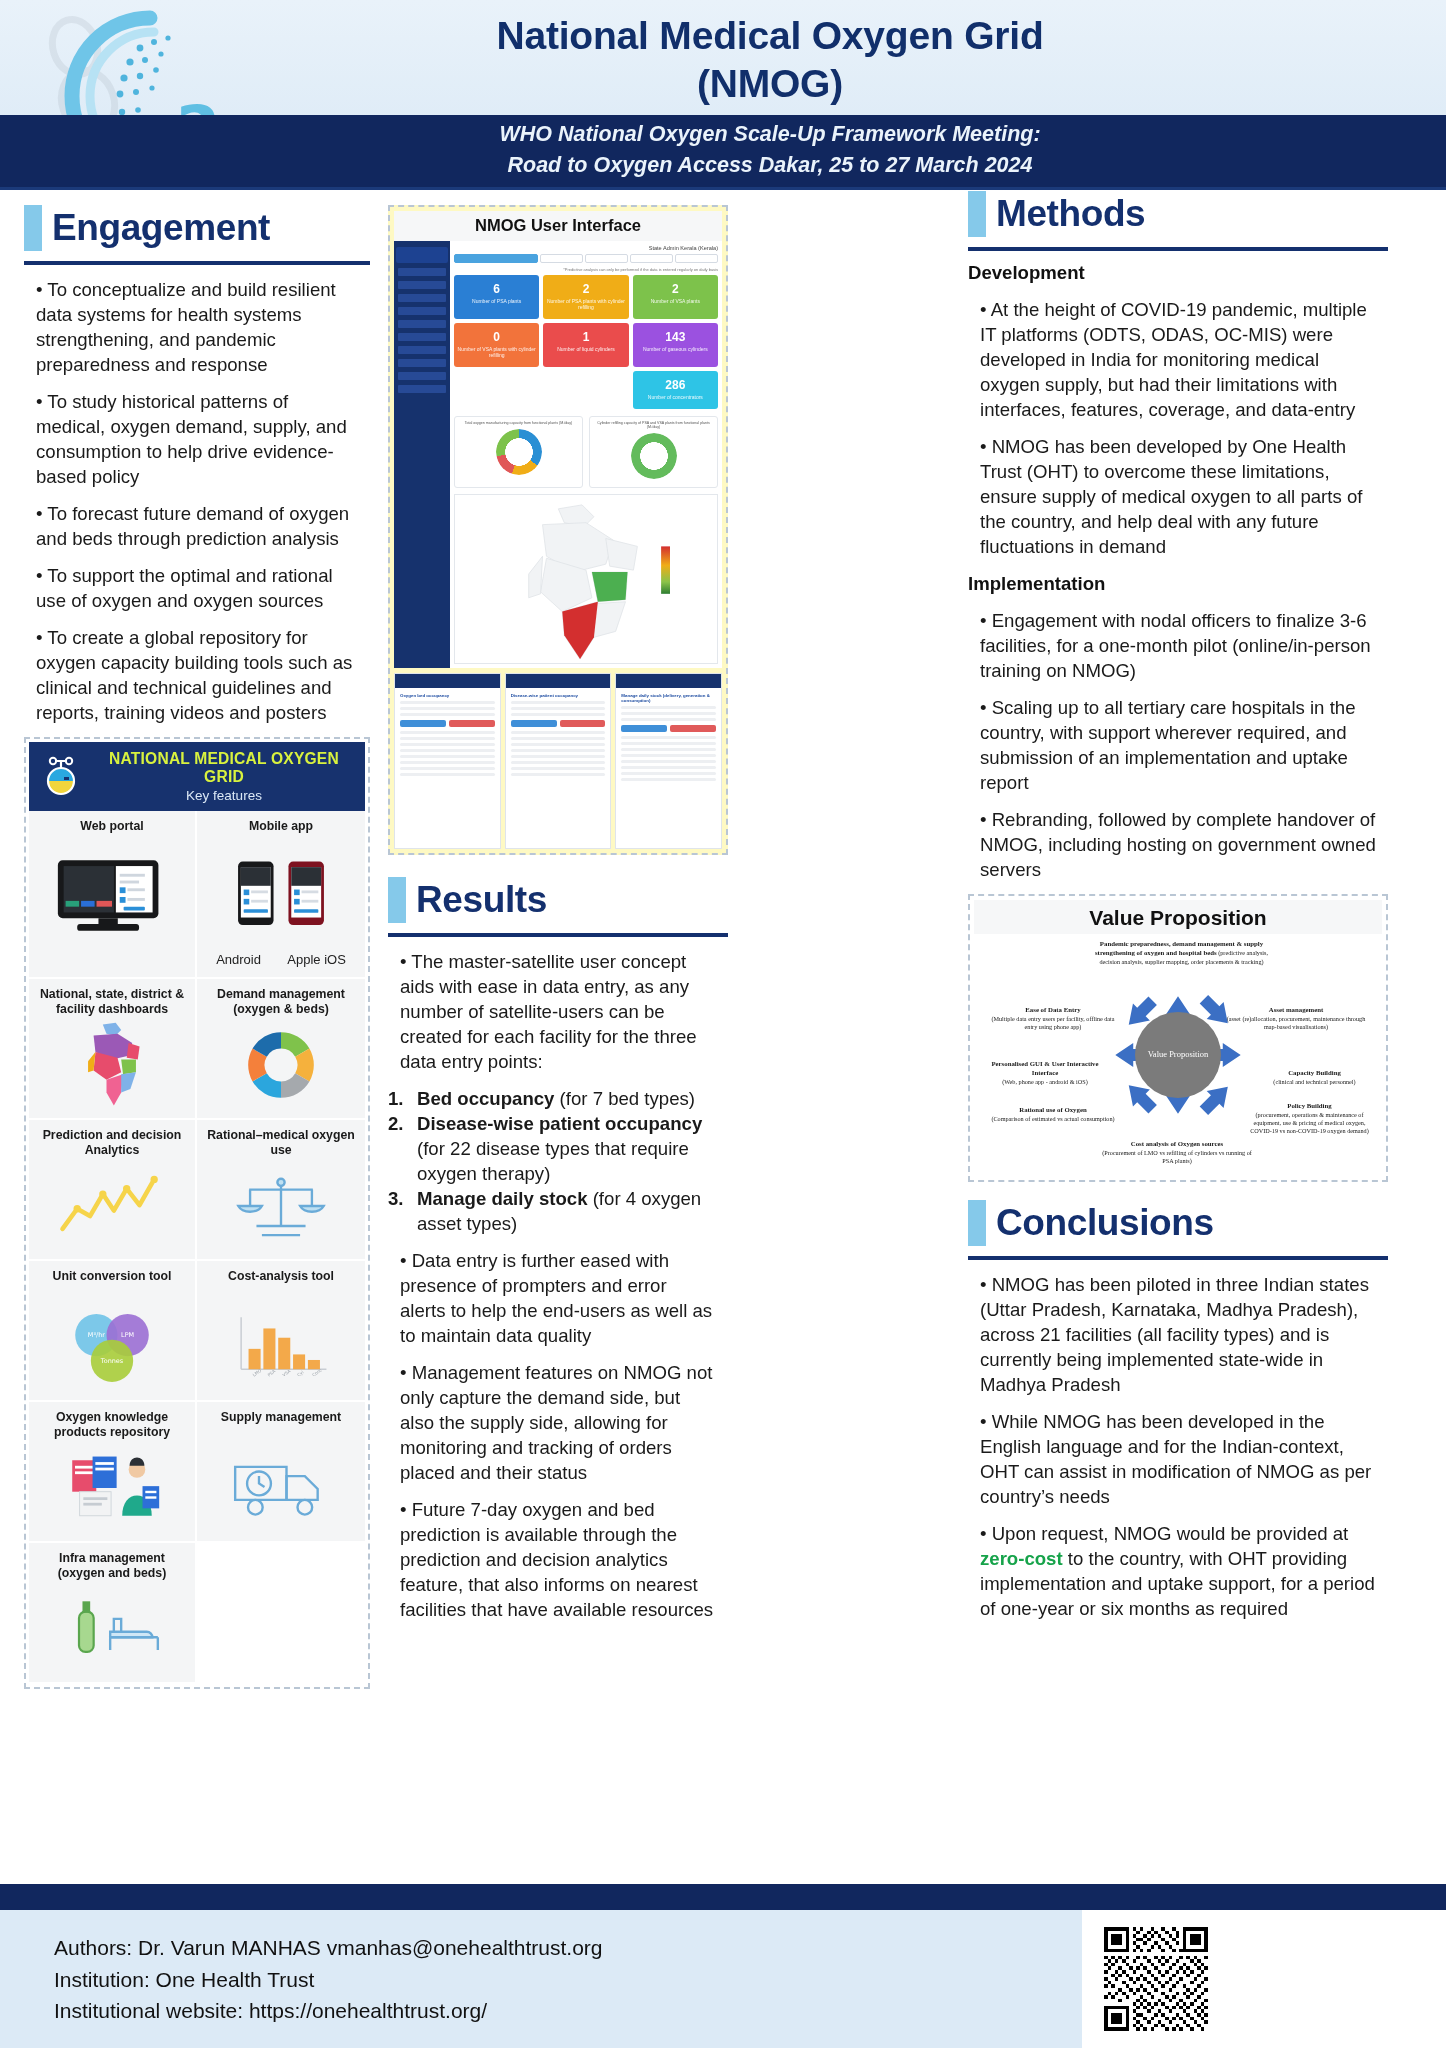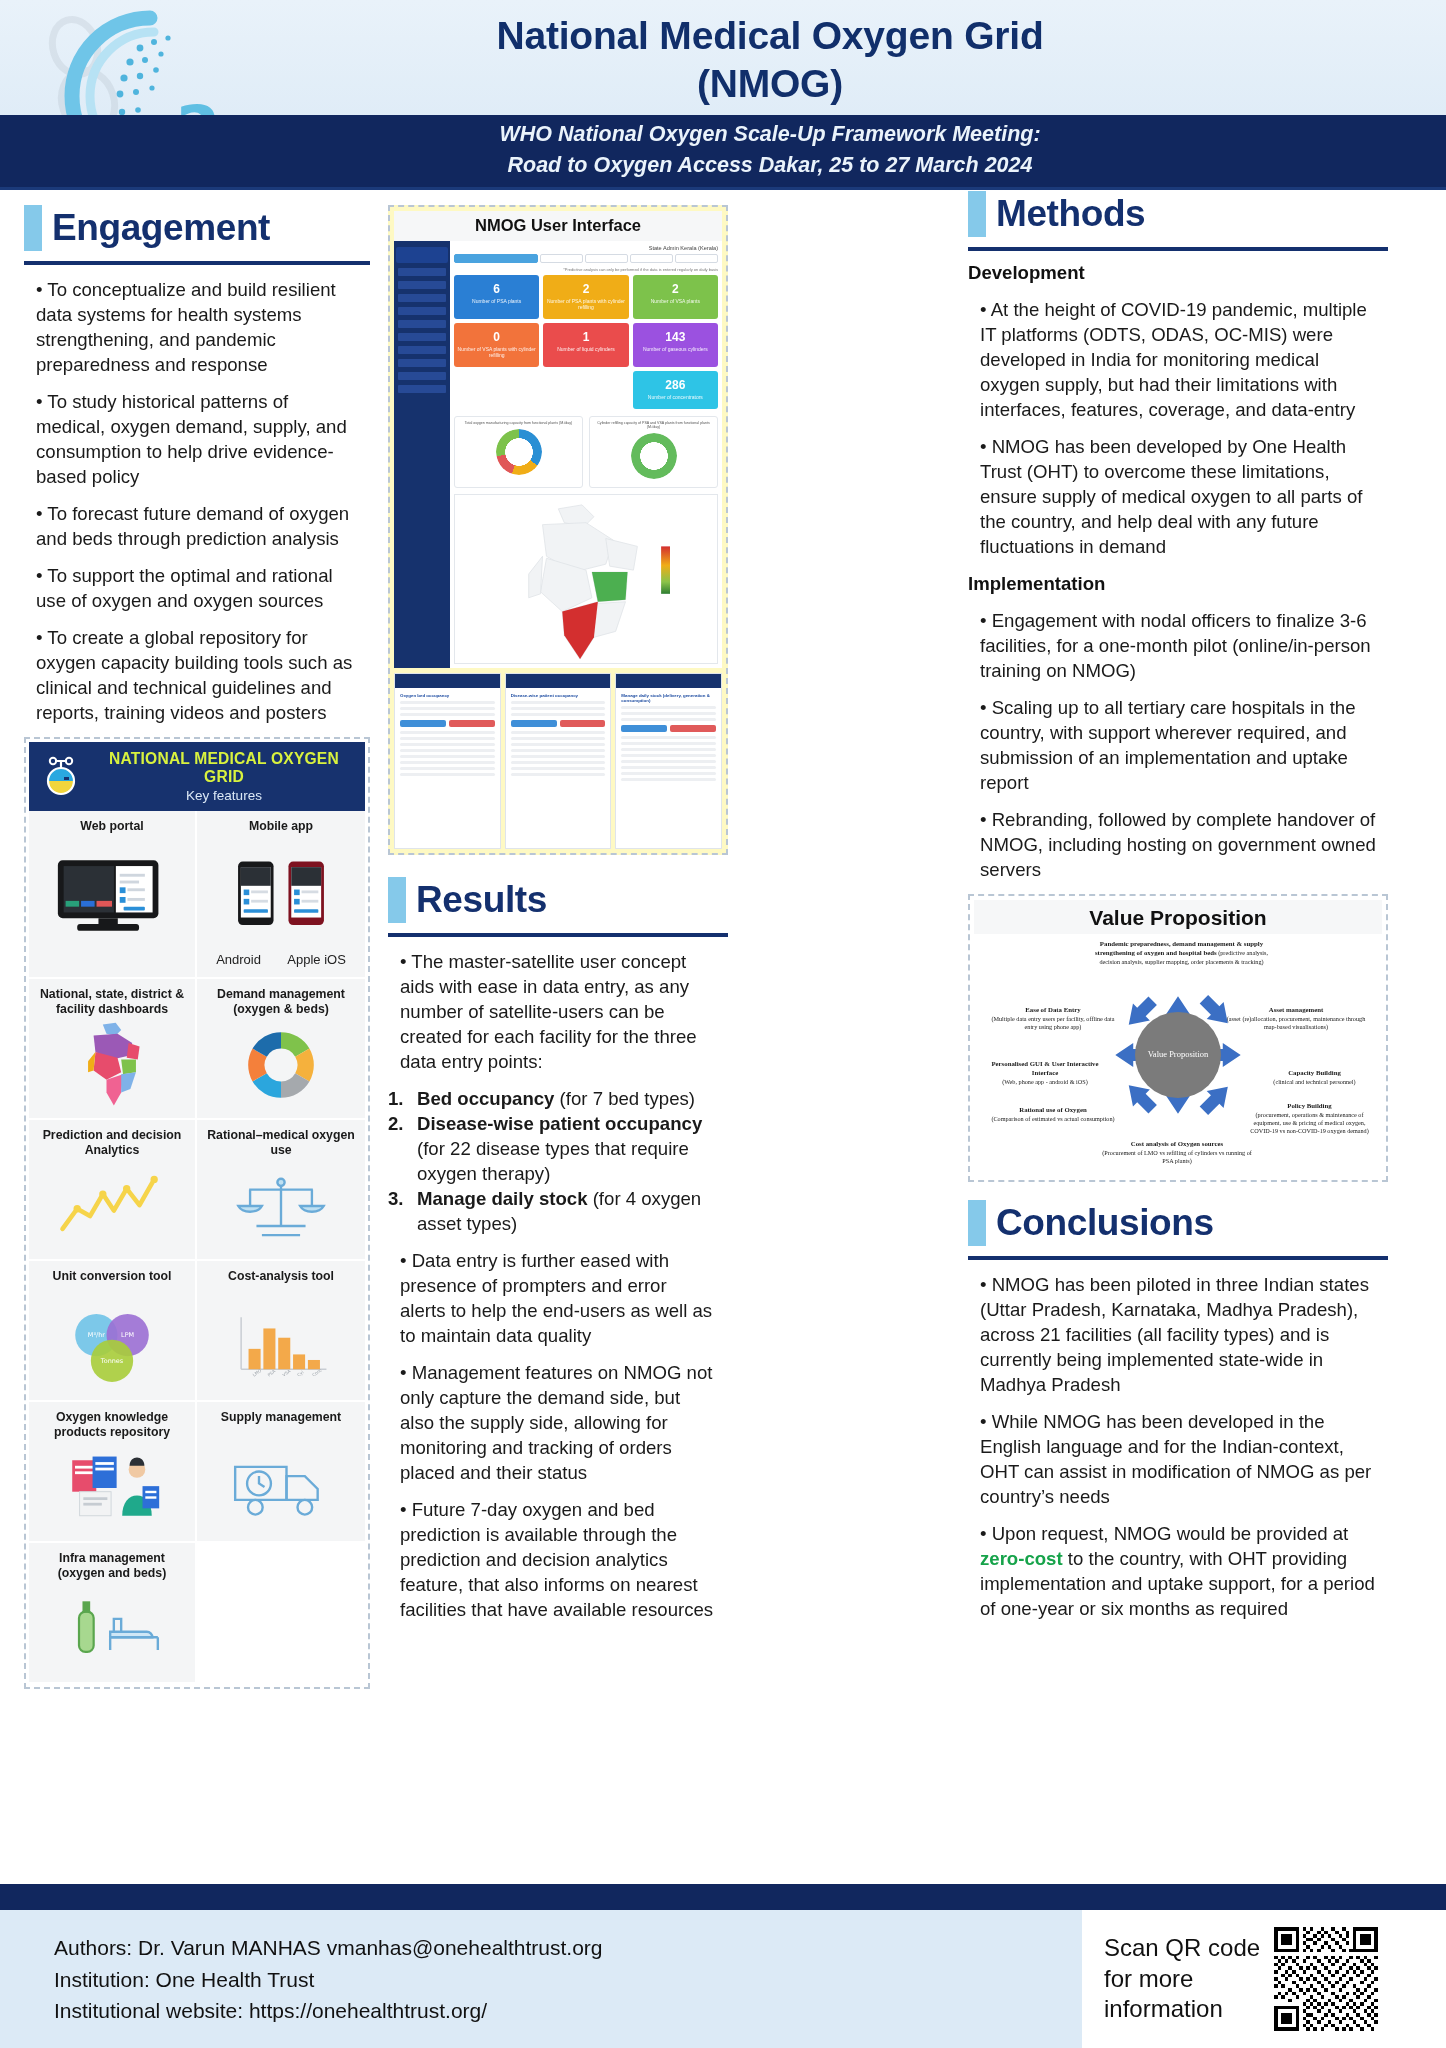--- a/index.html
+++ b/index.html
@@ -749,25 +749,20 @@
         </svg>
         <div class="oht-text">
           <div class="oht-main"><span>ONE</span><span>HEALTH</span></div>
           <div class="oht-sub">TRUST</div>
         </div>
       </div>
     </div>
   </div>
 
   <div class="foot-right">
-    <div class="scan-text">
-      <div>Scan QR code</div>
-      <div>for more</div>
-      <div>information</div>
-    </div>
     <div class="qr">
       <svg viewBox="0 0 29 29" width="104" height="104" shape-rendering="crispEdges">
         <rect width="29" height="29" fill="#fff"></rect>
         <g fill="#000">
           <path d="M0 0h7v7H0z"></path>
             <path d="M1 1h5v5H1z" fill="#fff"></path>
             <path d="M2 2h3v3H2z"></path>
           <path d="M22 0h7v7h-7z"></path>
             <path d="M23 1h5v5h-5z" fill="#fff"></path>
             <path d="M24 2h3v3h-3z"></path>

